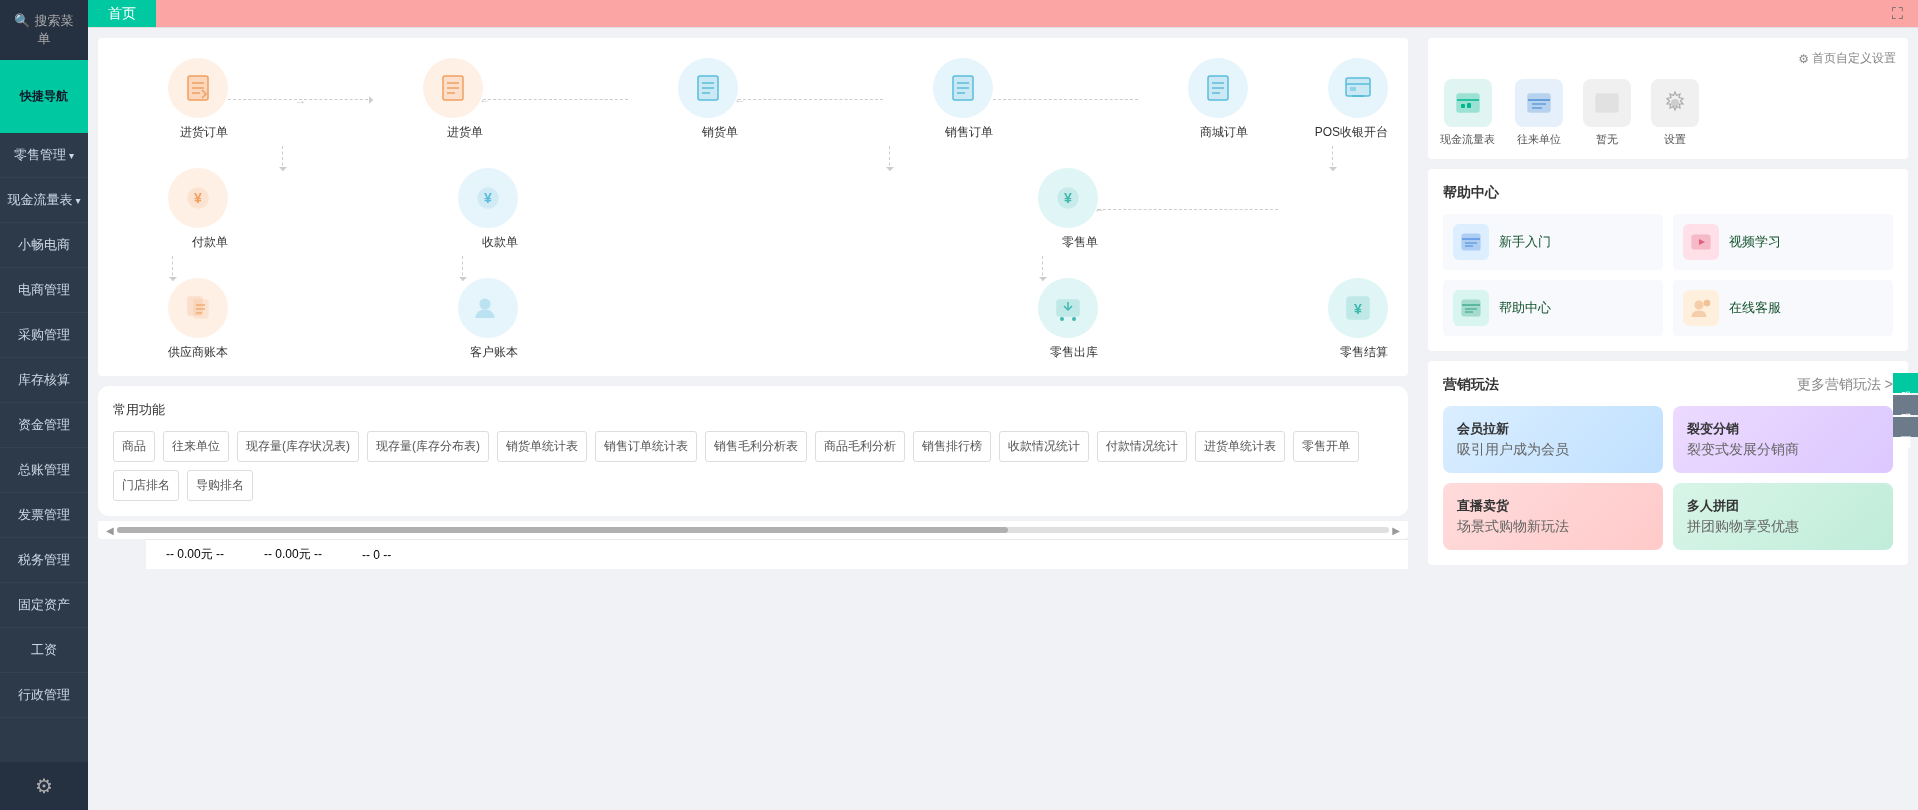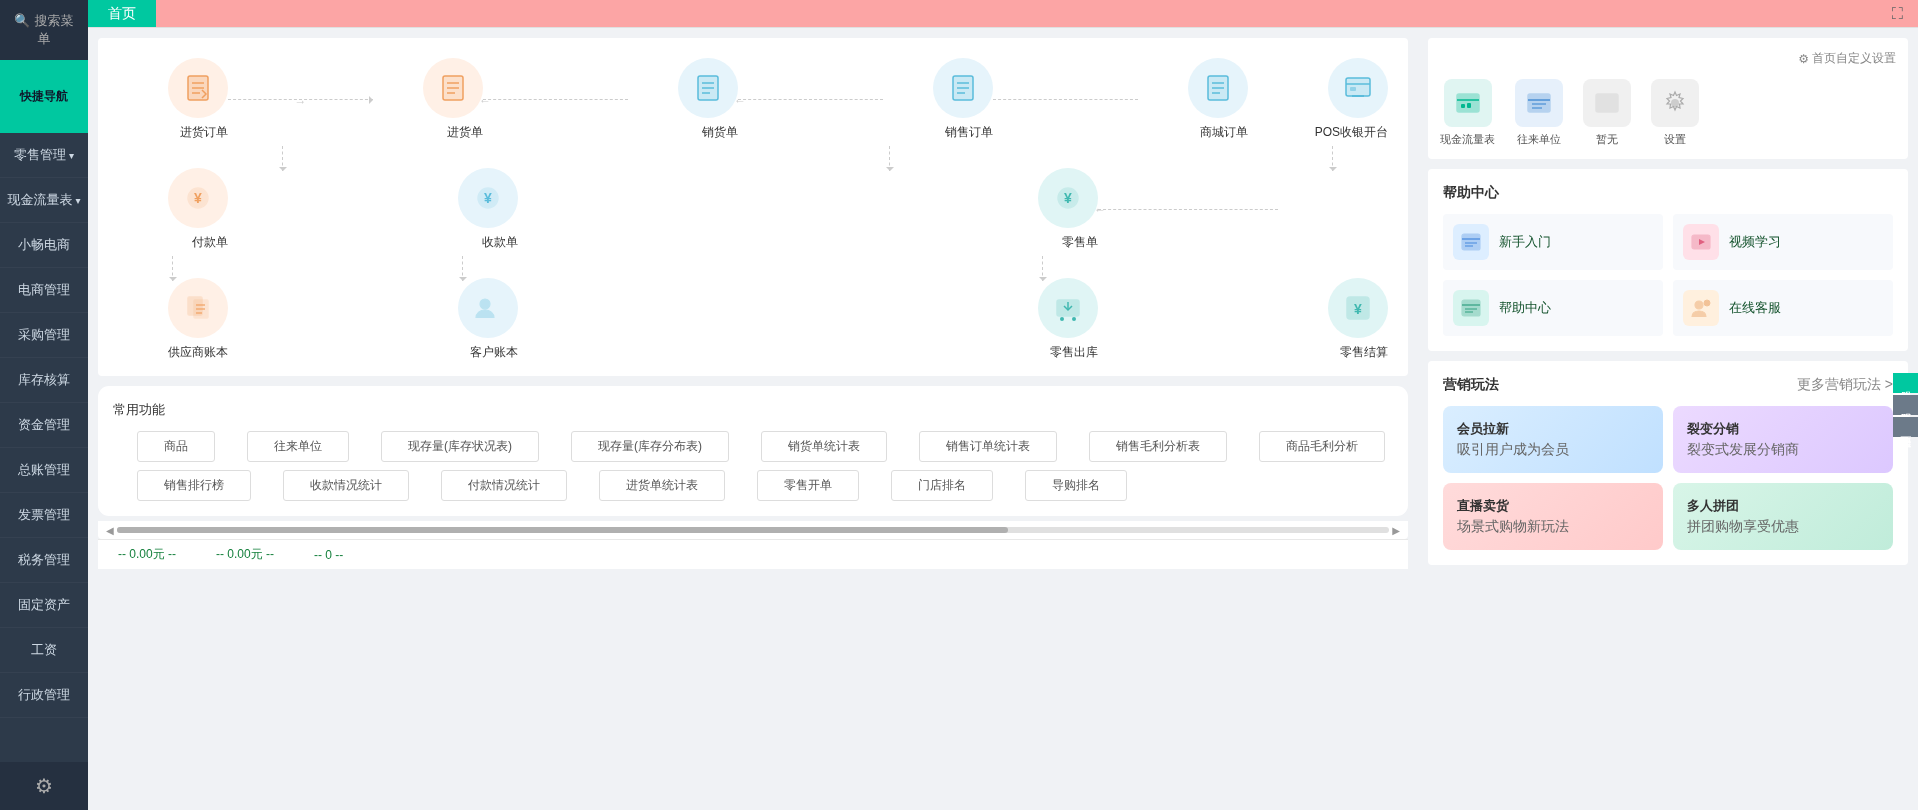--- a/index.html
+++ b/index.html
@@ -220,26 +220,25 @@
       font-weight: 500;
     }
     .feature-grid {
       display: flex;
       flex-wrap: wrap;
       gap: 8px;
     }
     .feature-btn {
       border: 1px solid #ddd;
       border-radius: 3px;
-      padding: 6px 26px;
+      padding: 6px 8px;
       font-size: 12px;
       color: #555;
       cursor: pointer;
       background: white;
-      margin-left: 24px;
     }
 
     .scroll-bar-row {
       background: white;
       height: 18px;
       margin-top: 5px;
       border-radius: 0 0 4px 4px;
       display: flex;
       align-items: center;
       padding: 0 5px;
@@ -455,23 +454,24 @@
 
     
     .bottom-bar {
       background: white;
       height: 30px;
       display: flex;
       align-items: center;
       padding: 0 20px;
       gap: 40px;
       font-size: 12px;
-      color: #15803d;
+      color: #000000;
       border-top: 1px solid #e8e8e8;
       flex-shrink: 0;
+      margin-left: 48px;
     }
   </style>
 </head>
 <body>
 
 <div class="sidebar">
   <div class="sidebar-search">
     <span>🔍</span>
     <span>搜索菜单</span>
   </div>

